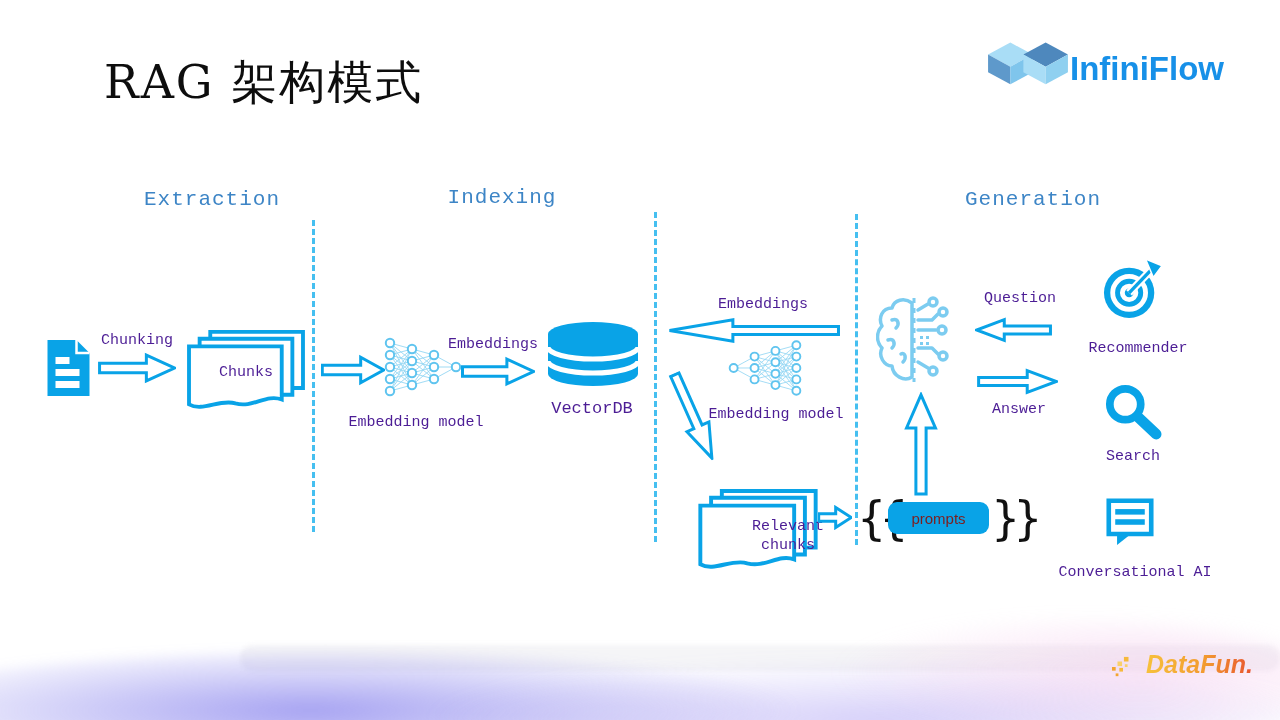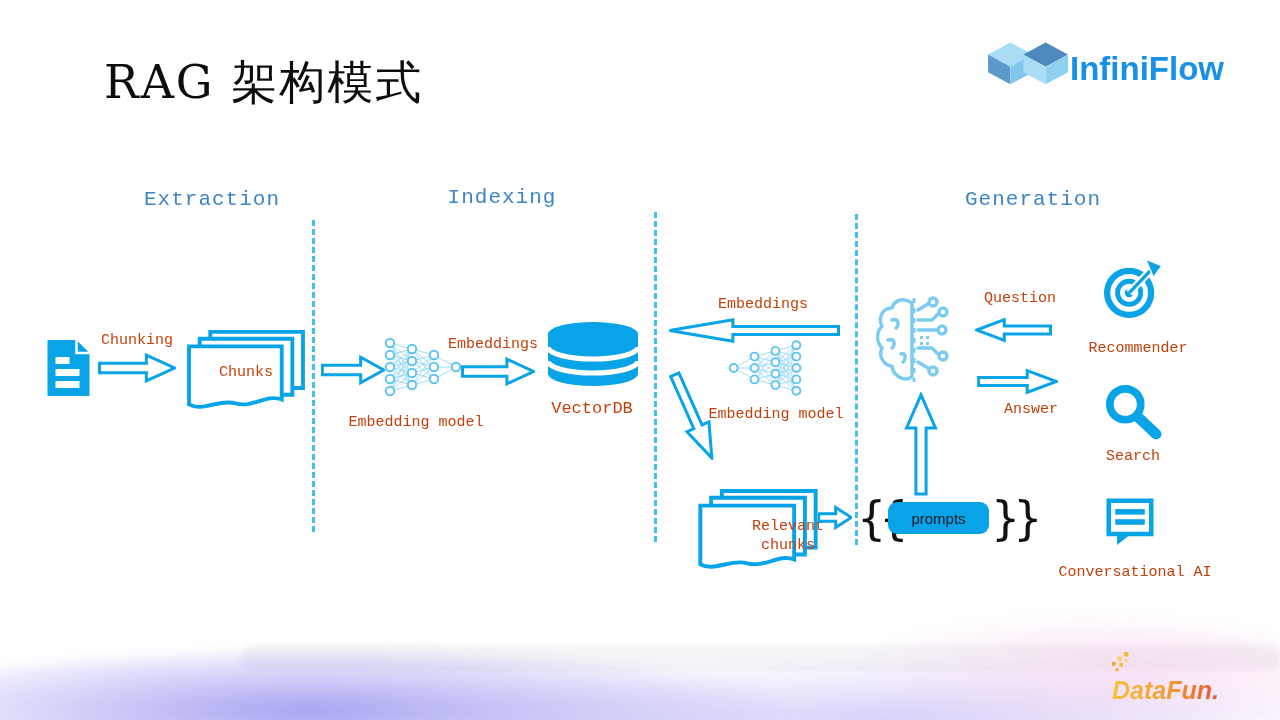--- a/index.html
+++ b/index.html
@@ -16,31 +16,31 @@
   .h-extraction{left:128px;top:188px;width:168px;}
   .h-indexing{left:418px;top:186px;width:168px;}
   .h-retrieval{left:680px;top:186px;width:168px;}
   .h-generation{left:948px;top:188px;width:170px;}
   
   .divider{position:absolute;width:0;border-left:3px dashed #45BFF0;}
   .d1{left:312px;top:220px;height:312px;}
   .d2{left:654px;top:212px;height:330px;}
   .d3{left:855px;top:214px;height:331px;}
   
-  .lbl{position:absolute;font-size:15px;color:#c2410c;text-align:center;white-space:nowrap;}
+  .lbl{position:absolute;font-size:15px;color:#4c1d95;text-align:center;white-space:nowrap;}
   .lbl-chunking{left:96px;top:332px;width:82px;}
   .lbl-chunks{left:198px;top:364px;width:96px;}
   .lbl-embeddings-idx{left:448px;top:336px;width:86px;}
   .lbl-embedmodel-idx{left:348px;top:414px;width:136px;}
   .lbl-vectordb{left:544px;top:399px;width:96px;font-size:17px;}
   .lbl-embeddings-ret{left:718px;top:296px;width:90px;}
   .lbl-embedmodel-ret{left:708px;top:406px;width:136px;}
   .lbl-relevant{left:700px;top:517px;width:92px;line-height:19px;padding-left:42px;}
   .lbl-question{left:984px;top:290px;width:72px;}
-  .lbl-answer{left:988px;top:401px;width:62px;margin-left:12px;}
+  .lbl-answer{left:988px;top:401px;width:62px;}
   .lbl-recommender{left:1078px;top:340px;width:120px;}
   .lbl-search{left:1100px;top:448px;width:66px;}
   .lbl-conv{left:1054px;top:564px;width:162px;}
   
   .icon{position:absolute;}
   .i-doc{left:45px;top:338px;width:47px;height:60px;}
   .i-chunks{left:185px;top:330px;width:122px;height:85px;}
   .i-nn1{left:383px;top:334px;width:80px;height:66px;}
   .i-nn2{left:727px;top:336px;width:76px;height:64px;transform:scaleX(-1);}
   .i-vectordb{left:546px;top:321px;width:94px;height:66px;}
@@ -60,35 +60,35 @@
   .a-up{left:904px;top:392px;width:34px;height:104px;}
   .a-question{left:975px;top:317px;width:77px;height:26px;transform:scaleX(-1);}
   .a-answer{left:977px;top:368px;width:81px;height:27px;}
   
   .brace{position:absolute;font-family:"DejaVu Sans","Liberation Sans",sans-serif;
          font-size:46px;font-weight:500;color:#111;letter-spacing:-7px;top:491px;}
   .brace-open{left:857px;}
   .brace-close{left:991px;}
   .prompts-pill{position:absolute;left:888px;top:502px;width:101px;height:32px;background:#09A3E7;
                 border-radius:9px;display:flex;align-items:center;justify-content:center;
-                font-family:"Liberation Sans","DejaVu Sans",sans-serif;font-size:15px;color:#0f172a;}
+                font-family:"Liberation Sans","DejaVu Sans",sans-serif;font-size:15px;color:#7f1d1d;}
   
   .wave{position:absolute;pointer-events:none;}
   .wave1{left:-160px;top:652px;width:980px;height:130px;border-radius:50%;
          background:radial-gradient(ellipse at 48% 45%, rgba(108,102,233,0.60), rgba(108,102,233,0) 68%);
          filter:blur(6px);}
   .wave2{left:430px;top:660px;width:900px;height:110px;border-radius:50%;
          background:radial-gradient(ellipse at 50% 55%, rgba(146,130,240,0.38), rgba(146,130,240,0) 72%);
          filter:blur(8px);}
   .wave3{left:830px;top:622px;width:500px;height:120px;border-radius:50%;
          background:radial-gradient(ellipse at 62% 40%, rgba(240,178,228,0.35), rgba(240,178,228,0) 70%);
          filter:blur(9px);}
   .footer-band{position:absolute;left:240px;top:645px;width:1040px;height:26px;border-radius:14px;
                background:rgba(235,235,240,0.5);filter:blur(2px);}
-  .datafun{position:absolute;left:1112px;top:650px;display:flex;align-items:flex-start;gap:2px;flex-direction:column;}
+  .datafun{position:absolute;left:1112px;top:650px;display:flex;align-items:flex-end;gap:12px;}
   .datafun-text{font-family:"Liberation Sans","DejaVu Sans",sans-serif;font-style:italic;font-weight:800;
                 font-size:25px;color:#F08A2E;letter-spacing:0;}
   @supports ((-webkit-background-clip:text) or (background-clip:text)){
     .datafun-text{background:linear-gradient(90deg,#F7C13B 0%,#F29A30 55%,#E8542F 100%);
                   -webkit-background-clip:text;background-clip:text;color:transparent;}
   }
   svg{display:block;width:100%;height:100%;}
 </style>
 </head>
 <body>

